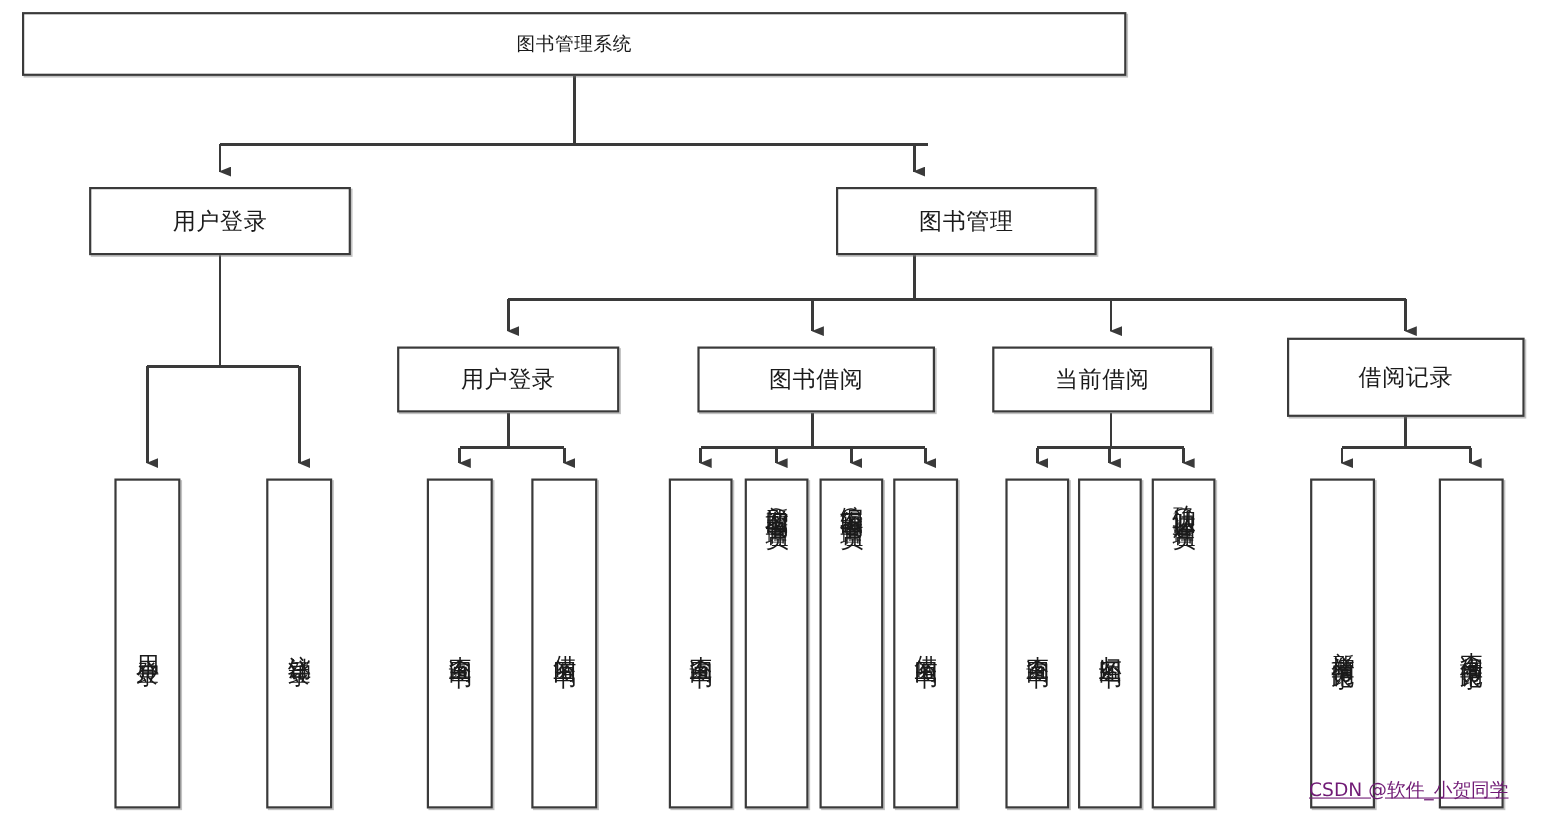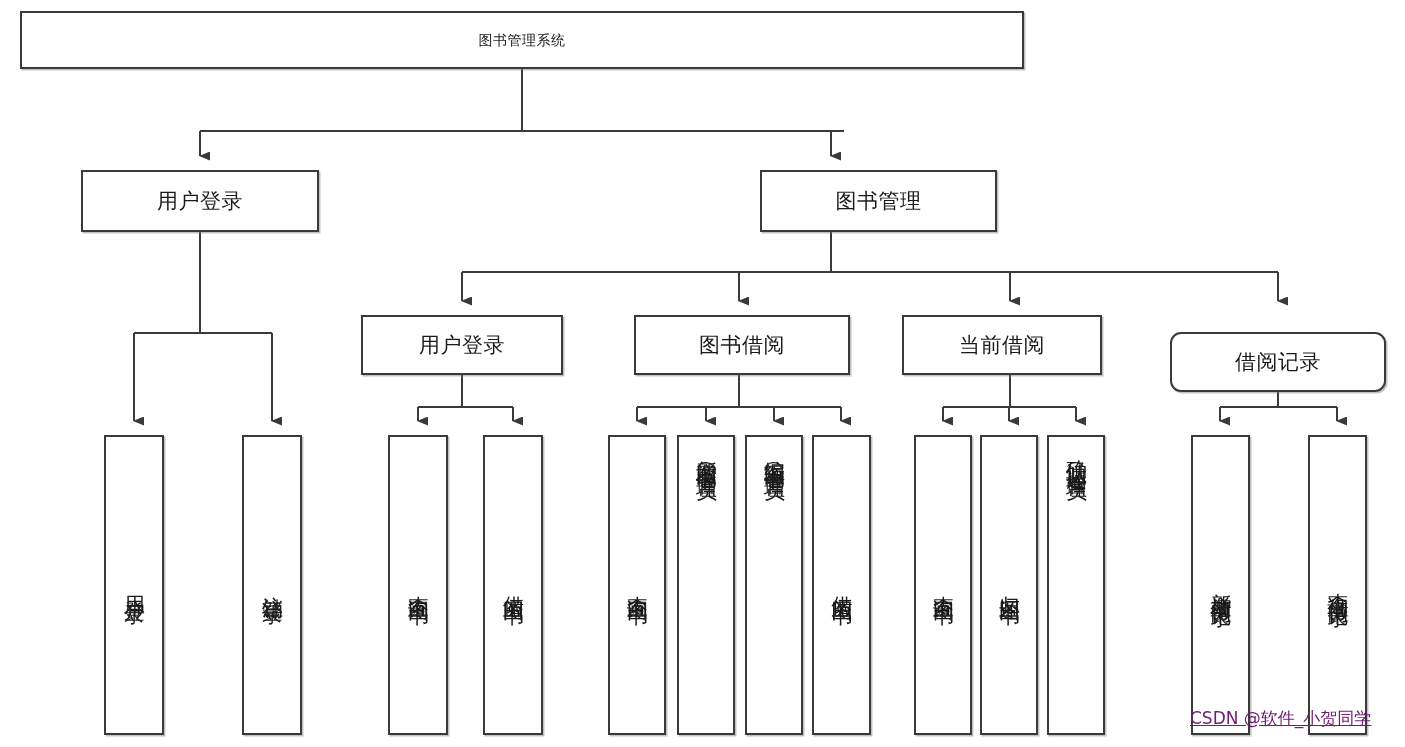--- a/index.html
+++ b/index.html
@@ -41,21 +41,21 @@
     display: block;
     text-align: center;
     line-height: 1.18;
     letter-spacing: 0.5px;
   }
   .node.horiz .label {
     writing-mode: horizontal-tb;
     font-size: 21px;
   }
   .node.root .label {
-    font-size: 14px;
+    font-size: 17px;
   }
   .node.vert {
     align-items: flex-start;
     padding-top: 6px;
   }
   .node.vert .label {
     writing-mode: vertical-rl;
     text-orientation: upright;
     font-size: 21px;
     letter-spacing: 3px;
@@ -142,21 +142,21 @@
 
   <div class="node horiz" style="left: 361px; top: 315px; width: 202px; height: 60px;">
     <span class="label">用户登录</span>
   </div>
   <div class="node horiz" style="left: 634px; top: 315px; width: 216px; height: 60px;">
     <span class="label">图书借阅</span>
   </div>
   <div class="node horiz" style="left: 902px; top: 315px; width: 200px; height: 60px;">
     <span class="label">当前借阅</span>
   </div>
-  <div class="node horiz" style="left: 1170px; top: 332px; width: 216px; height: 60px; border-radius: 11px;">
+  <div class="node horiz" style="left: 1170px; top: 307px; width: 216px; height: 72px;">
     <span class="label">借阅记录</span>
   </div>
 
   <div class="node vert short" style="left: 104px; top: 435px; width: 60px; height: 300px;">
     <span class="label">用户登录</span>
   </div>
   <div class="node vert short" style="left: 242px; top: 435px; width: 60px; height: 300px;">
     <span class="label">注销登录</span>
   </div>
   <div class="node vert short" style="left: 388px; top: 435px; width: 60px; height: 300px;">

